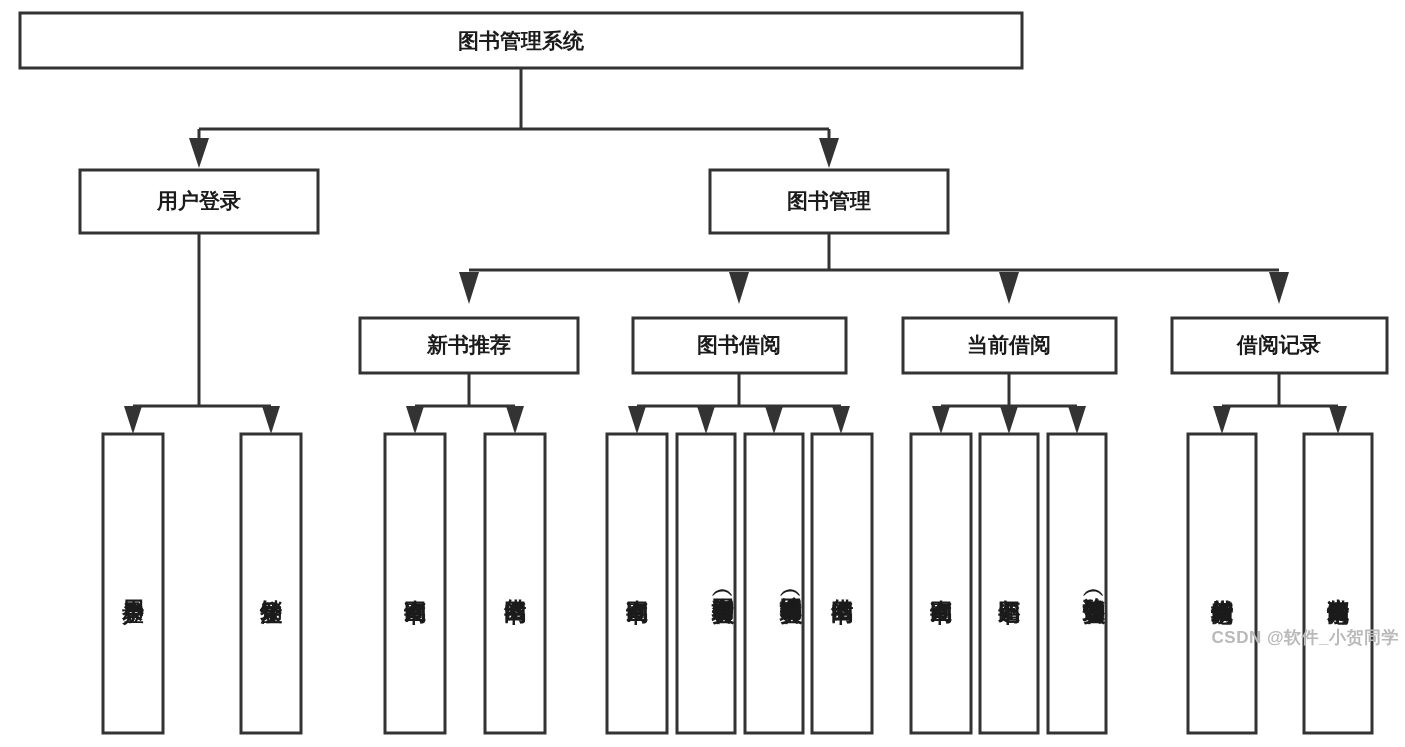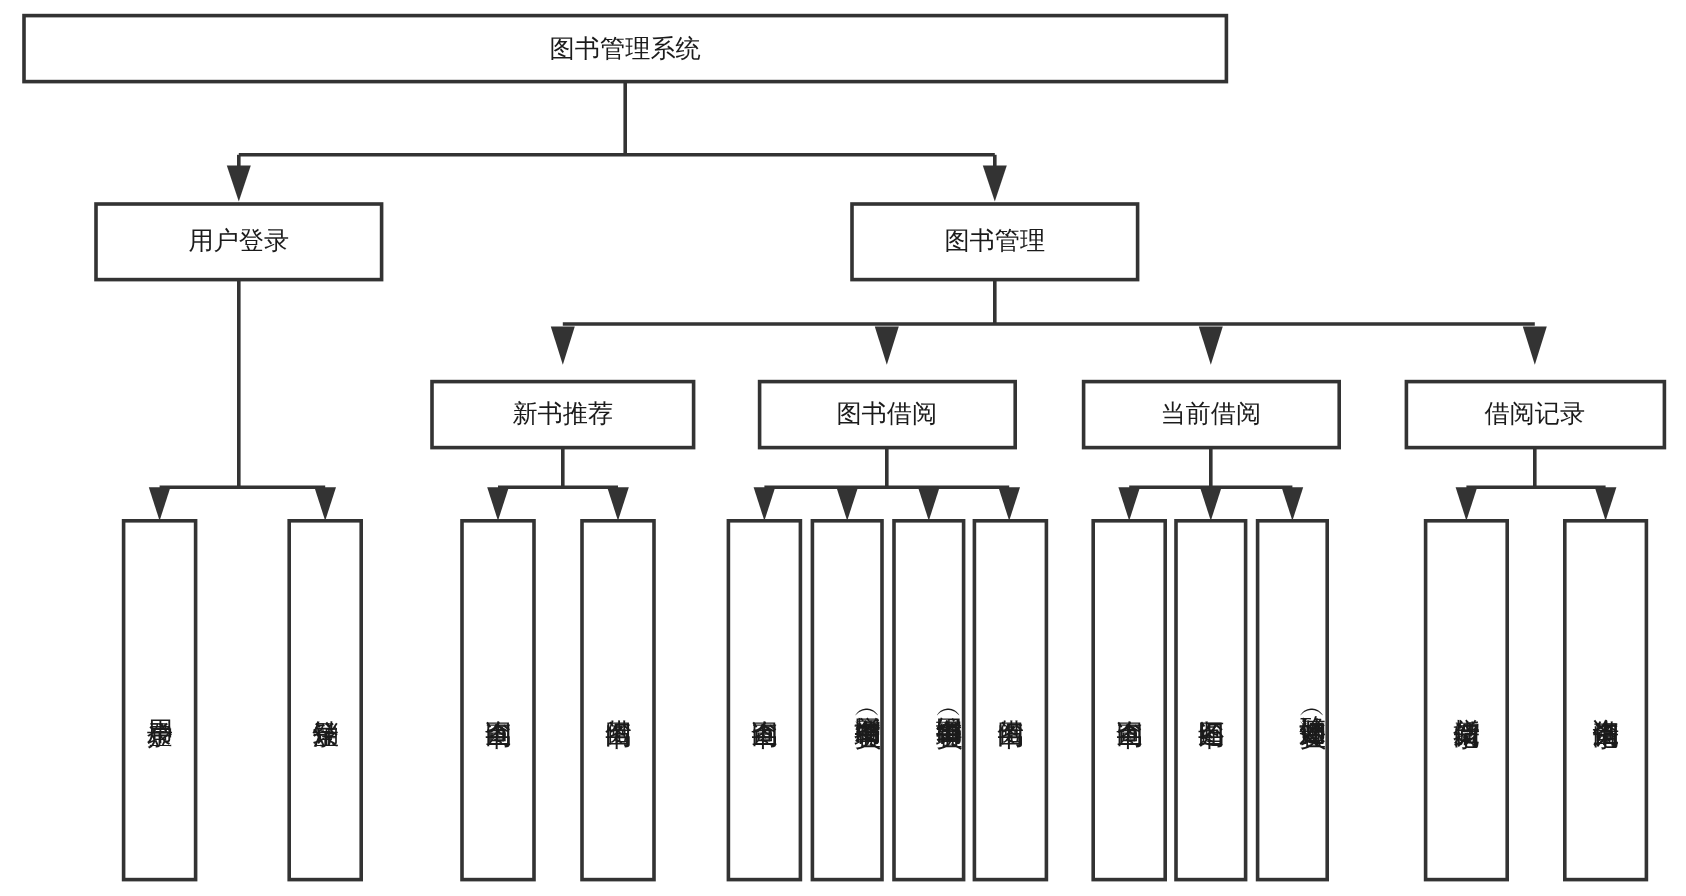--- a/index.html
+++ b/index.html
@@ -11,20 +11,21 @@
     width: 1405px;
     height: 747px;
     font-family: "Liberation Sans", "DejaVu Sans", sans-serif;
     overflow: hidden;
   }
   #diagram-root {
     position: relative;
     width: 1405px;
     height: 653px;
     background: #ffffff;
+    font-weight: bold;
   }
   svg.flow {
     position: absolute;
     top: 0;
     left: 0;
     width: 1405px;
     height: 747px;
     display: block;
   }
   .box-rect {
@@ -180,13 +181,14 @@
   <div class="node-label-v" style="left:745px; top:440px; width:58px; height:287px; display:flex; align-items:flex-start; justify-content:center;">编辑图书（管理员）</div>
   <div class="node-label-v" style="left:812px; top:434px; width:60px; height:299px; display:flex; align-items:center; justify-content:center;">借阅图书</div>
 
   <div class="node-label-v" style="left:911px; top:434px; width:60px; height:299px; display:flex; align-items:center; justify-content:center;">查询图书</div>
   <div class="node-label-v" style="left:980px; top:434px; width:58px; height:299px; display:flex; align-items:center; justify-content:center;">归还图书</div>
   <div class="node-label-v" style="left:1048px; top:440px; width:58px; height:287px; display:flex; align-items:flex-start; justify-content:center;">确认归还（管理员）</div>
 
   <div class="node-label-v" style="left:1188px; top:434px; width:68px; height:299px; display:flex; align-items:center; justify-content:center;">新增借阅记录</div>
   <div class="node-label-v" style="left:1304px; top:434px; width:68px; height:299px; display:flex; align-items:center; justify-content:center;">查询借阅记录</div>
 
+  <div class="watermark">CSDN @软件_小贺同学</div>
 </div>
 
 </body></html>

